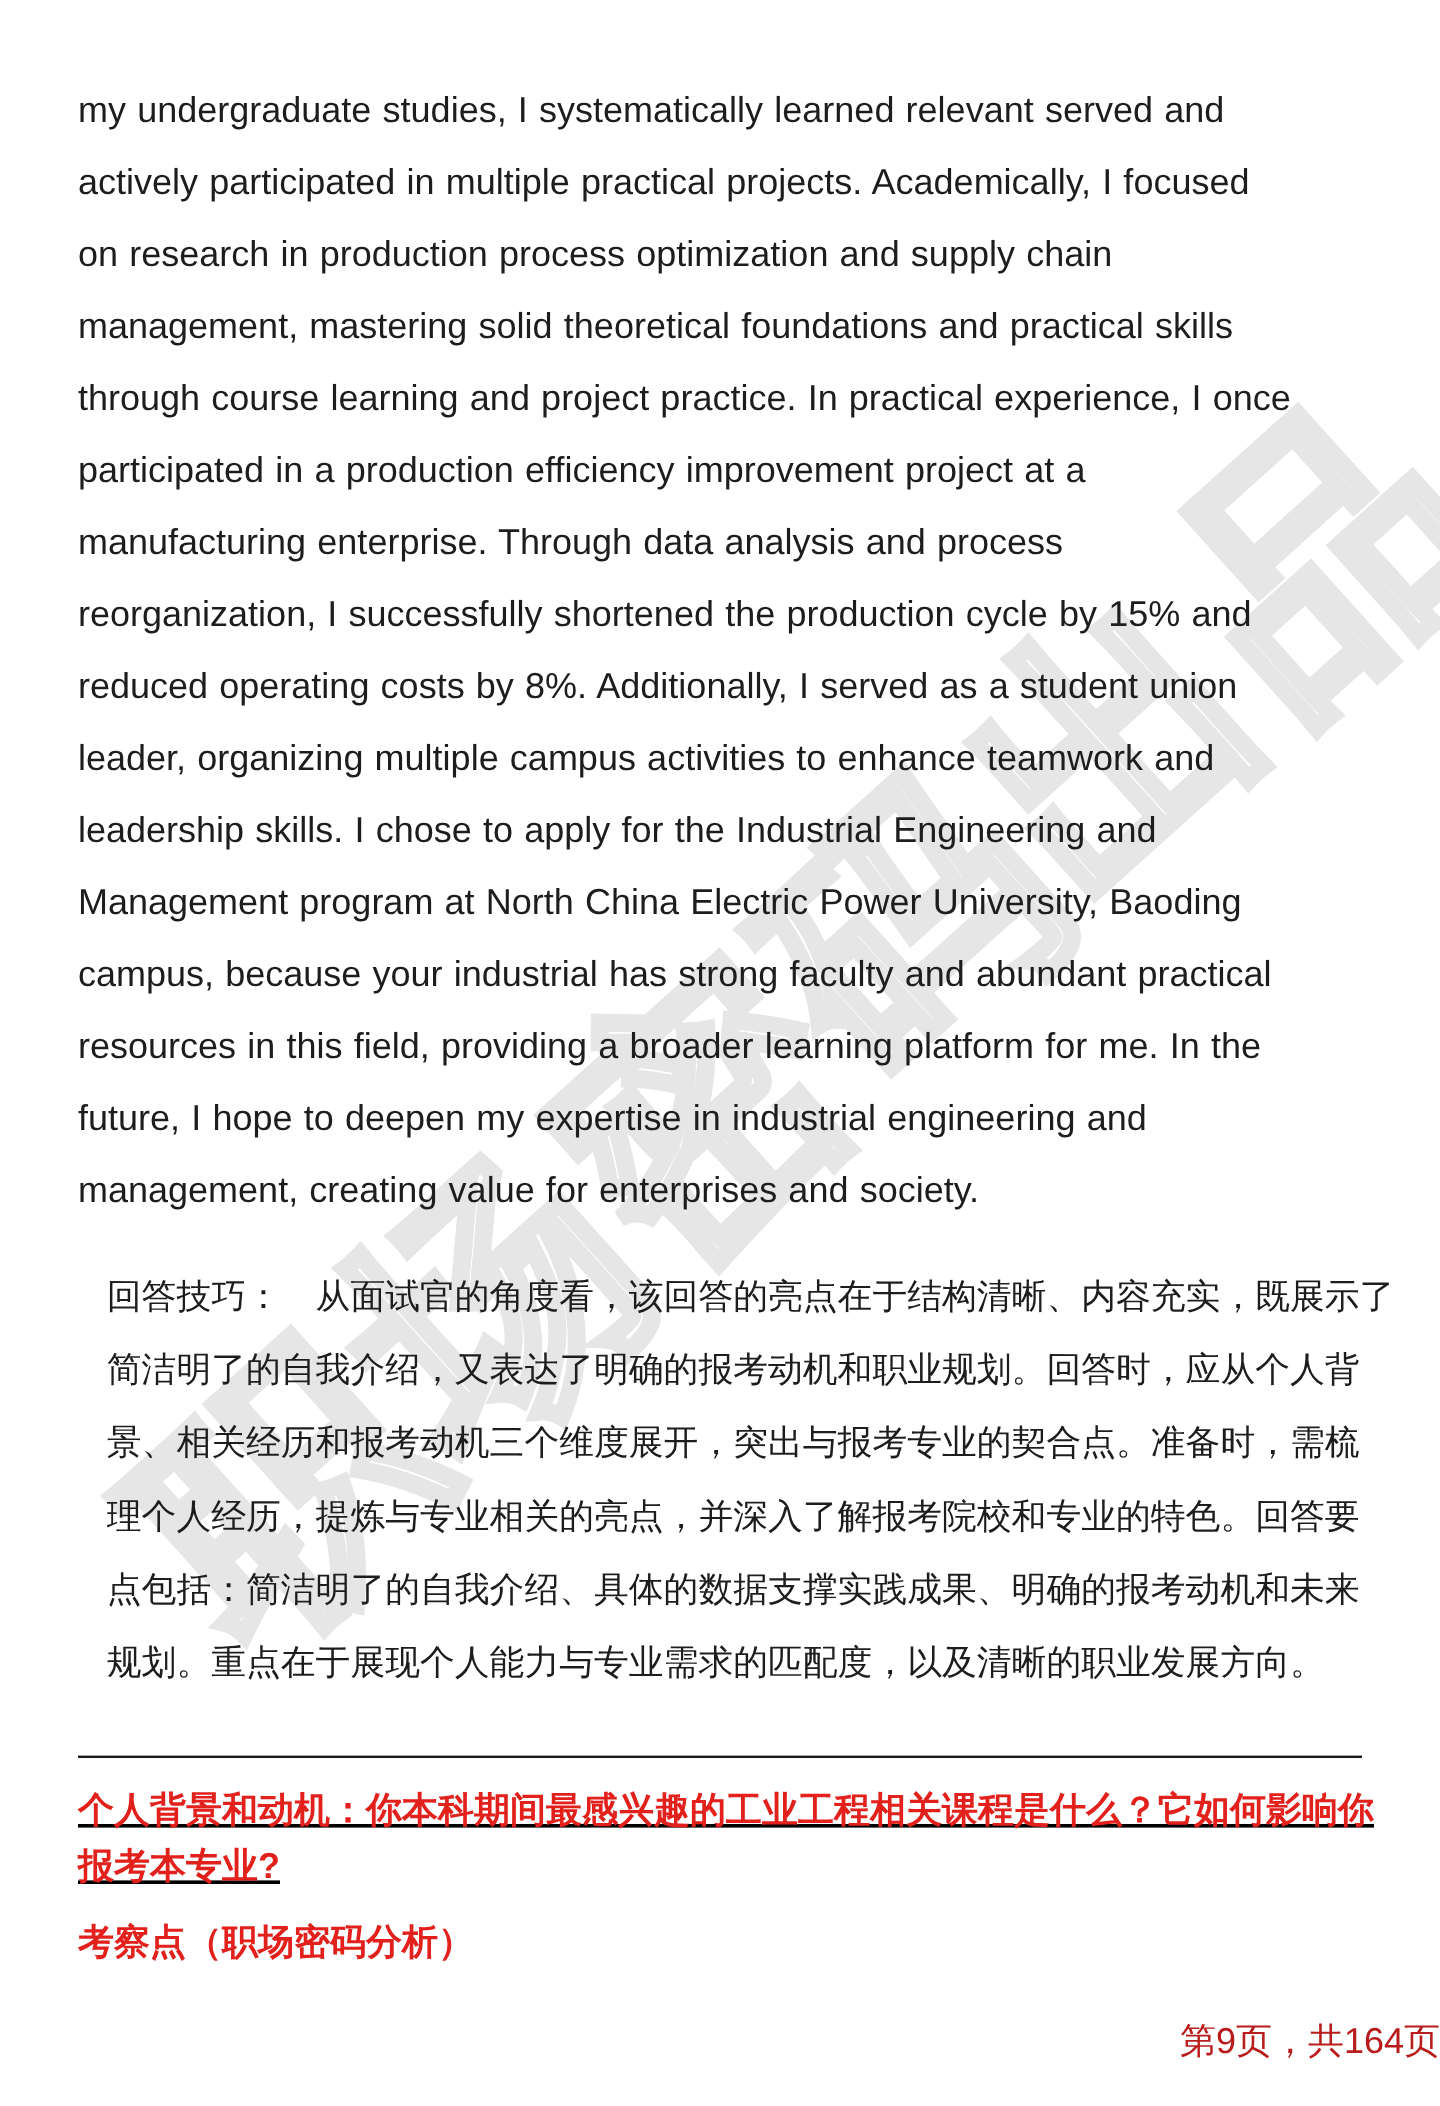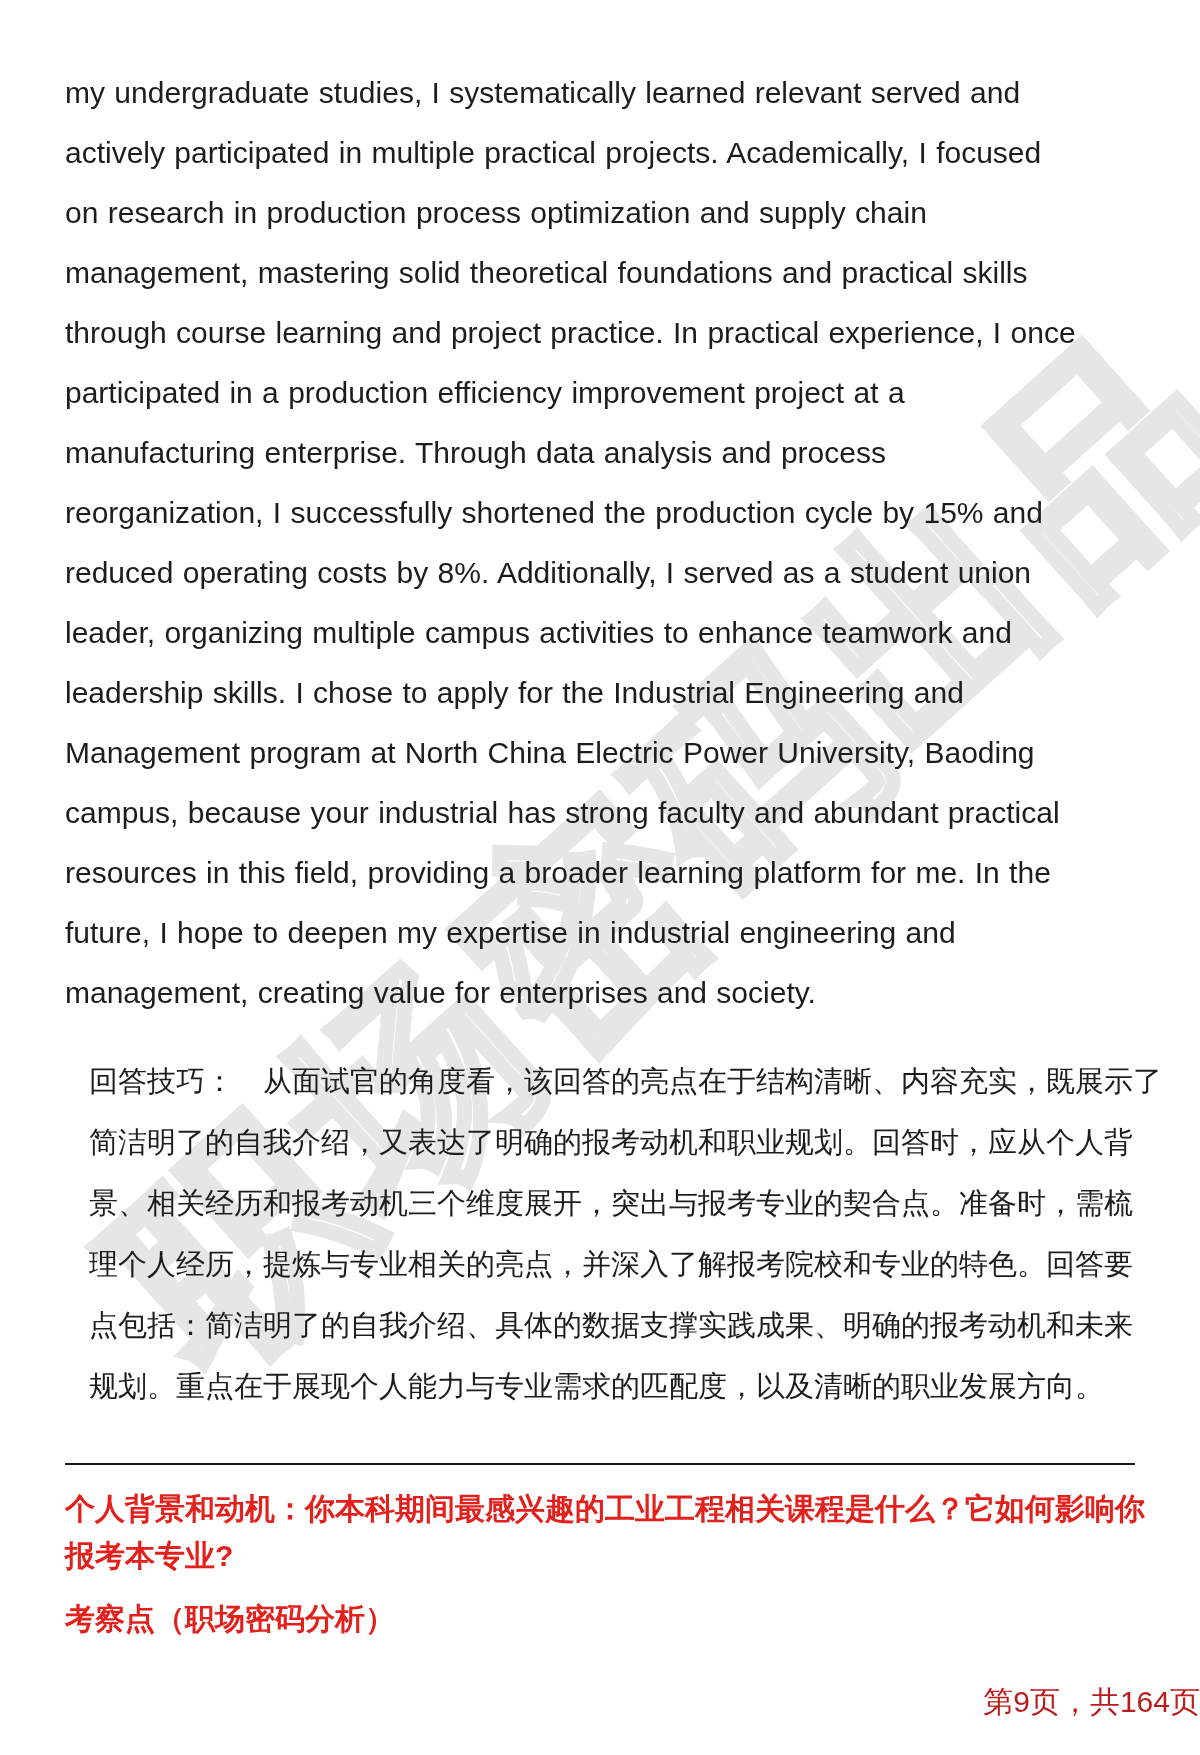--- a/index.html
+++ b/index.html
@@ -46,21 +46,21 @@
     font-size:29px;
     line-height:61px;
     color:var(--ink);
     white-space:nowrap;
   }
   .divider{
     margin:46px 0 0 0;
     border:none;
     border-top:2px solid var(--rule);
   }
-  .q-heading{margin-top:20px;}
+  .q-heading{margin-top:20px;text-decoration:underline;}
   .q-heading .line{
     font-size:30px;
     line-height:47px;
     font-weight:bold;
     color:var(--red);
     white-space:nowrap;
   }
   .a-heading{
     margin-top:20px;
     font-size:30px;

